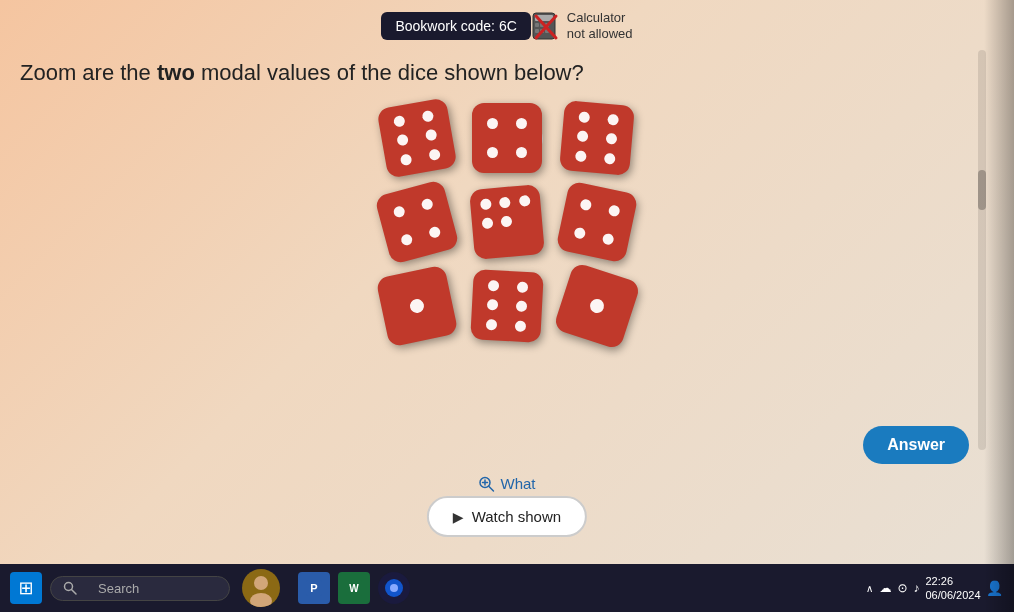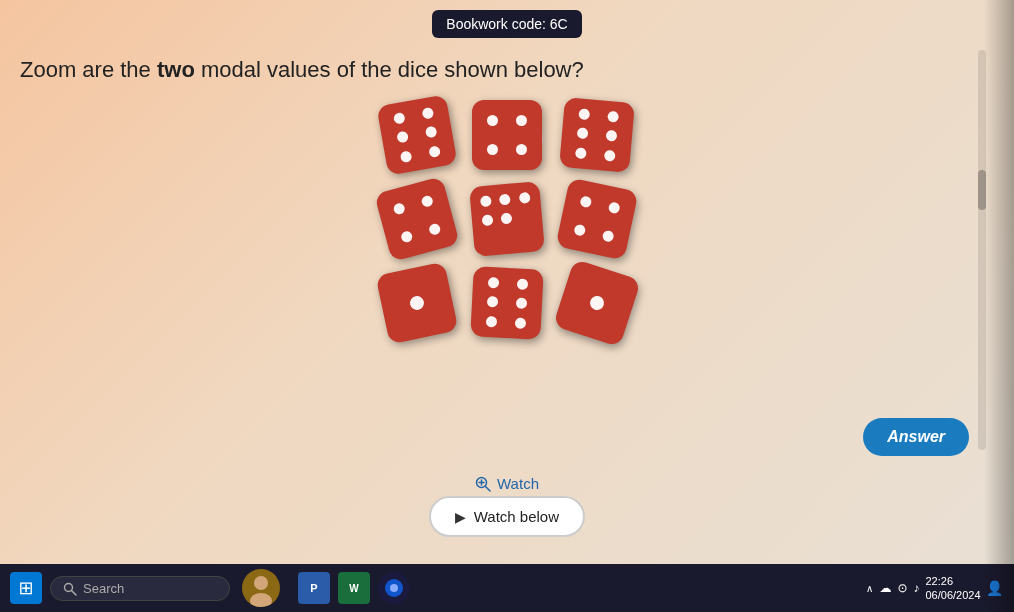--- a/index.html
+++ b/index.html
@@ -133,30 +133,29 @@
       background: white;
       border-radius: 50%;
       margin: auto;
       opacity: 0.95;
     }
 
     
     .answer-btn {
       position: absolute;
       right: 45px;
-      bottom: 156px;
+      bottom: 148px;
       background: #1a7bbf;
       color: white;
       border: none;
       border-radius: 20px;
       padding: 10px 24px;
       font-size: 16px;
       font-weight: 600;
       cursor: pointer;
-      font-style: italic;
     }
 
     
     .zoom-link {
       position: absolute;
       bottom: 120px;
       left: 50%;
       transform: translateX(-50%);
       color: #2266aa;
       font-size: 15px;
@@ -215,22 +214,22 @@
       color: white;
       font-size: 18px;
     }
 
     .taskbar-search {
       background: #2a2a3e;
       border: 1px solid #444;
       border-radius: 20px;
       padding: 4px 12px;
       display: flex;
-      align-items: flex-end;
-      gap: 6px;
+      align-items: flex-start;
+      gap: 21px;
       color: #aaa;
       font-size: 13px;
       width: 180px;
     }
 
     .taskbar-icons {
       display: flex;
       gap: 8px;
       margin-left: 10px;
     }
@@ -306,20 +305,40 @@
 <body>
 
 <div class="right-shadow"></div>
 
 <div class="scrollbar">
   <div class="scrollbar-thumb"></div>
 </div>
 
 <div class="header">
   <div class="bookwork-badge">Bookwork code: 6C</div>
+  <div class="calculator-notice">
+
+    <svg width="30" height="30" viewBox="0 0 30 30">
+      <rect x="2" y="2" width="22" height="26" rx="3" fill="#555" stroke="#333" stroke-width="1"></rect>
+      <rect x="4" y="4" width="18" height="6" rx="1" fill="#aaa"></rect>
+      <rect x="4" y="12" width="4" height="4" rx="1" fill="#777"></rect>
+      <rect x="9" y="12" width="4" height="4" rx="1" fill="#777"></rect>
+      <rect x="14" y="12" width="4" height="4" rx="1" fill="#777"></rect>
+      <rect x="4" y="18" width="4" height="4" rx="1" fill="#777"></rect>
+      <rect x="9" y="18" width="4" height="4" rx="1" fill="#777"></rect>
+      <rect x="14" y="18" width="4" height="4" rx="1" fill="#777"></rect>
+
+      <line x1="5" y1="5" x2="25" y2="27" stroke="#cc2222" stroke-width="3" stroke-linecap="round"></line>
+      <line x1="25" y1="5" x2="5" y2="27" stroke="#cc2222" stroke-width="3" stroke-linecap="round"></line>
+    </svg>
+    <div>
+      <div style="font-size:13px;line-height:1.2;">Calculator</div>
+      <div style="font-size:13px;line-height:1.2;">not allowed</div>
+    </div>
+  </div>
 </div>
 
 <div class="question">
   <span>Zoom are the </span><strong>two</strong><span> modal values of the dice shown below?</span>
 </div>
 
 <div class="screenshot-icon">
   <svg width="18" height="14" viewBox="0 0 18 14" fill="none">
     <rect x="0" y="2" width="18" height="12" rx="2" fill="#555"></rect>
     <circle cx="9" cy="8" r="3.5" fill="none" stroke="white" stroke-width="1.5"></circle>
@@ -430,26 +449,26 @@
 
 <button class="answer-btn">Answer</button>
 
 <div class="zoom-link">
   <svg width="16" height="16" viewBox="0 0 16 16" fill="#2266aa">
     <circle cx="6.5" cy="6.5" r="5" stroke="#2266aa" stroke-width="1.5" fill="none"></circle>
     <line x1="10.5" y1="10.5" x2="15" y2="15" stroke="#2266aa" stroke-width="1.5" stroke-linecap="round"></line>
     <line x1="6.5" y1="4" x2="6.5" y2="9" stroke="#2266aa" stroke-width="1.5" stroke-linecap="round"></line>
     <line x1="4" y1="6.5" x2="9" y2="6.5" stroke="#2266aa" stroke-width="1.5" stroke-linecap="round"></line>
   </svg>
-  <span>Watch</span>
+  <span>What</span>
 </div>
 
 <button class="watch-video-btn">
   <span class="video-icon">▶</span>
-  <span>Watch below</span>
+  <span>Watch shown</span>
 </button>
 
 <div class="taskbar">
   <div class="taskbar-start">⊞</div>
 
   <div class="taskbar-search">
     <svg width="14" height="14" viewBox="0 0 14 14" fill="none">
       <circle cx="5.5" cy="5.5" r="4" stroke="#aaa" stroke-width="1.5"></circle>
       <line x1="8.5" y1="8.5" x2="13" y2="13" stroke="#aaa" stroke-width="1.5" stroke-linecap="round"></line>
     </svg>

